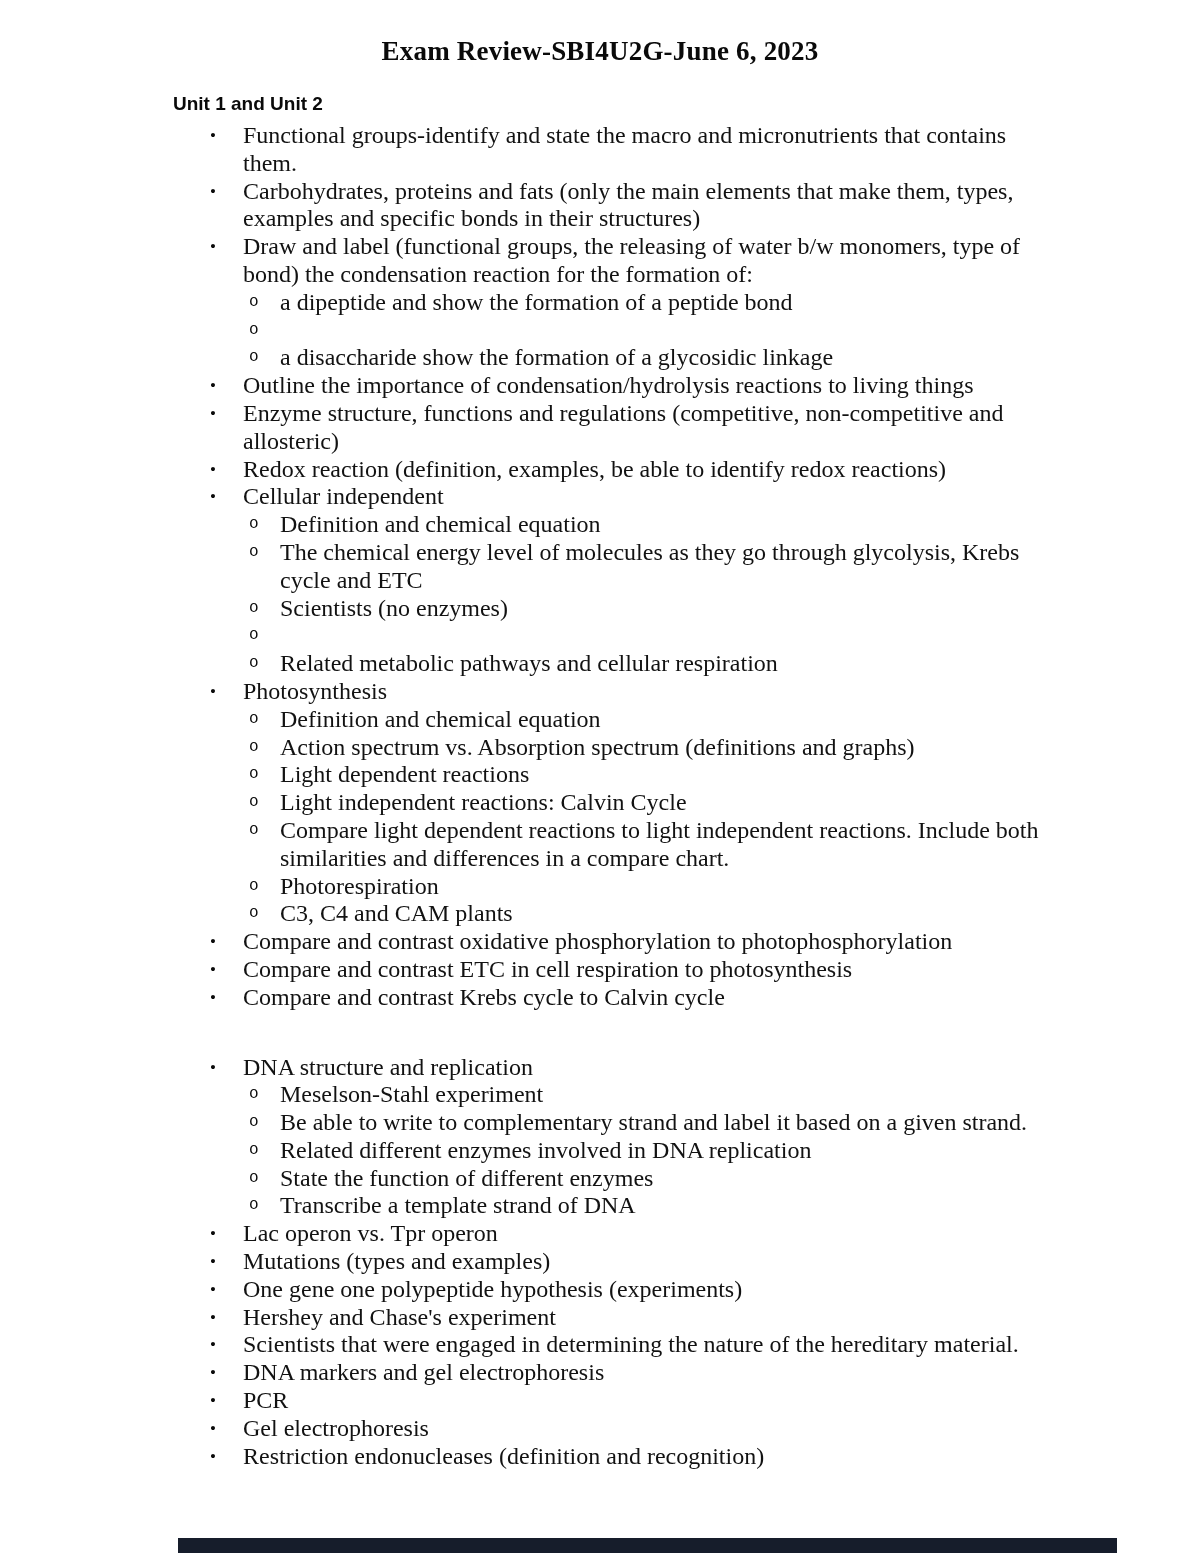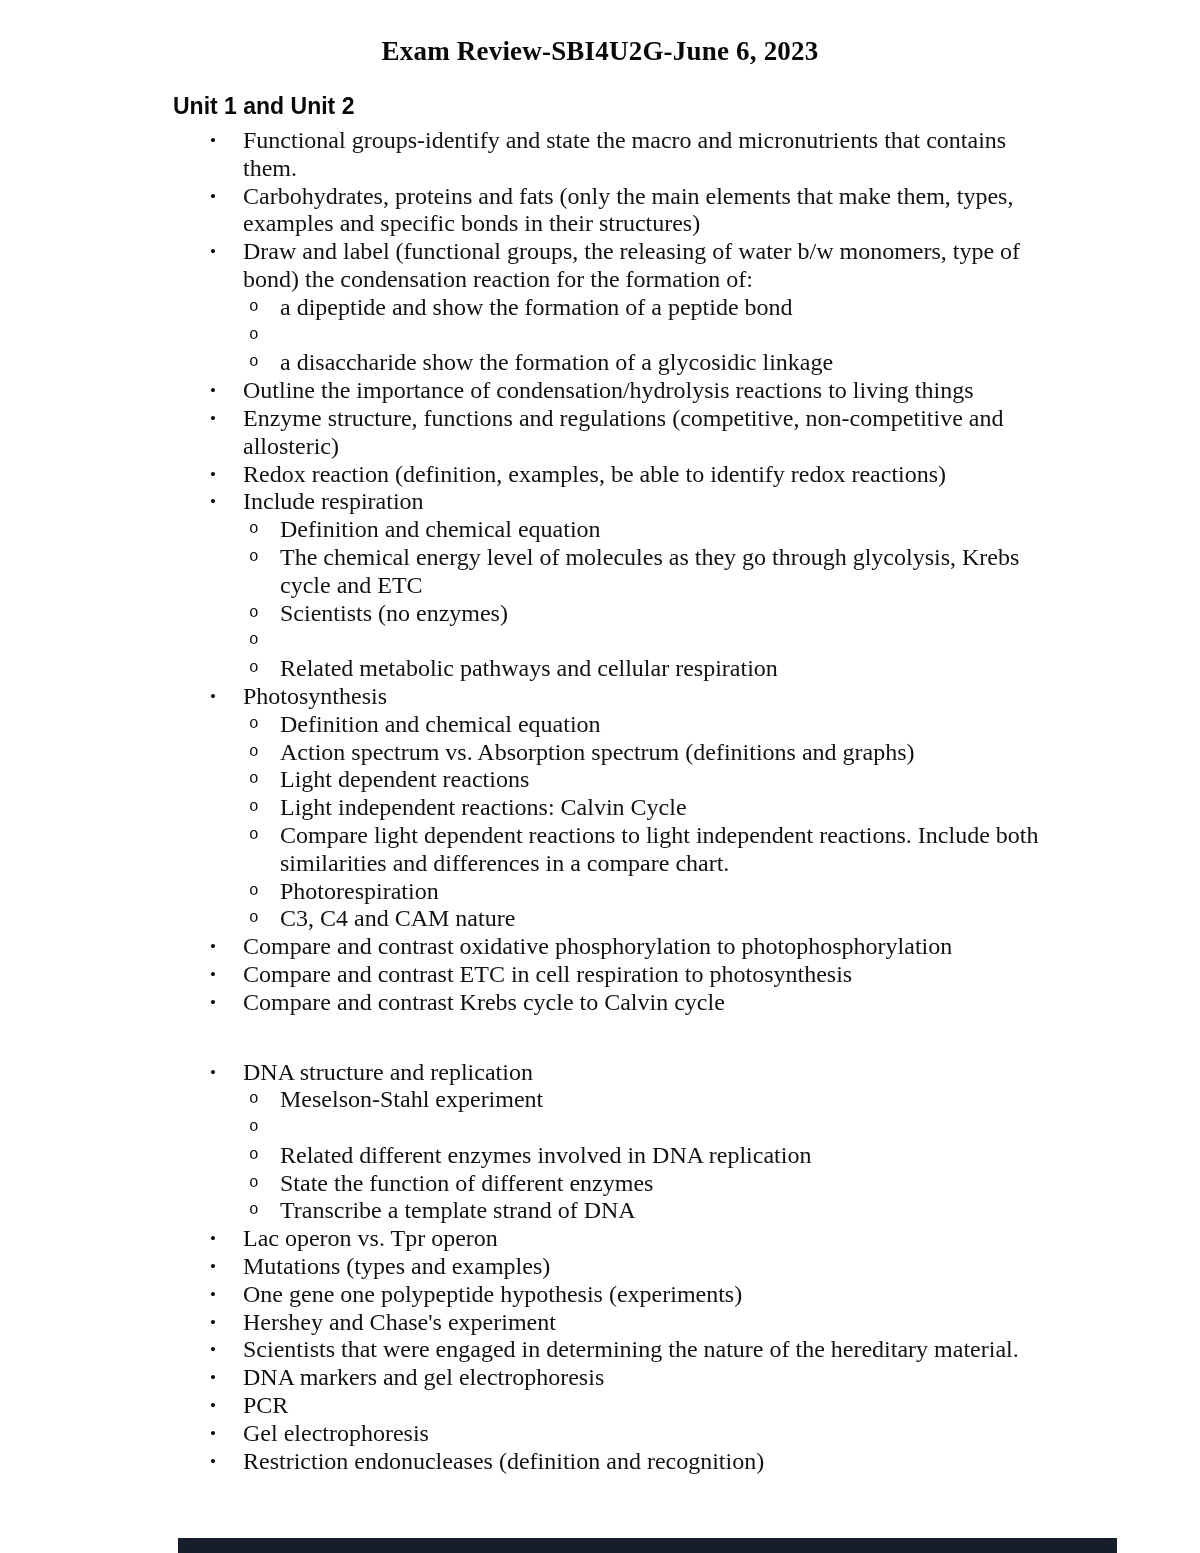--- a/index.html
+++ b/index.html
@@ -26,21 +26,21 @@
   }
   .content {
     padding: 26px 58px 0 90px;
   }
   .section { margin: 0; }
   .section + .section { margin-top: 42px; }
   .section-heading {
     margin: 0 0 7px 0;
     font-family: "Liberation Sans", sans-serif;
     font-weight: 700;
-    font-size: 23px;
+    font-size: 19px;
     color: #0a0a0a;
   }
   ul { list-style: none; margin: 0; padding: 0; }
   .l1 { padding-left: 37px; }
   .l1 > li { display: flex; align-items: flex-start; }
   .b1 {
     flex: 0 0 33px;
     font-size: 17px;
     line-height: 27.8px;
     color: #0a0a0a;
@@ -123,21 +123,21 @@
         </li>
 
         <li>
           <span class="b1">•</span>
           <div class="it"><span class="txt">Redox reaction (definition, examples, be able to identify redox reactions)</span></div>
         </li>
 
         <li>
           <span class="b1">•</span>
           <div class="it">
-            <span class="txt">Include respiration</span>
+            <span class="txt">Cellular independent</span>
             <ul class="l2">
               <li>
                 <span class="b2">o</span>
                 <span class="txt">Definition and chemical equation</span>
               </li>
               <li>
                 <span class="b2">o</span>
                 <span class="txt">The chemical energy level of molecules as they go through glycolysis, Krebs cycle and ETC</span>
               </li>
               <li>
@@ -179,21 +179,21 @@
               <li>
                 <span class="b2">o</span>
                 <span class="txt">Compare light dependent reactions to light independent reactions. Include both similarities and differences in a compare chart.</span>
               </li>
               <li>
                 <span class="b2">o</span>
                 <span class="txt">Photorespiration</span>
               </li>
               <li>
                 <span class="b2">o</span>
-                <span class="txt">C3, C4 and CAM nature</span>
+                <span class="txt">C3, C4 and CAM plants</span>
               </li>
             </ul>
           </div>
         </li>
 
         <li>
           <span class="b1">•</span>
           <div class="it"><span class="txt">Compare and contrast oxidative phosphorylation to photophosphorylation</span></div>
         </li>
 
@@ -217,20 +217,21 @@
           <span class="b1">•</span>
           <div class="it">
             <span class="txt">DNA structure and replication</span>
             <ul class="l2">
               <li>
                 <span class="b2">o</span>
                 <span class="txt">Meselson-Stahl experiment</span>
               </li>
               <li>
                 <span class="b2">o</span>
+                <span class="txt">Be able to write to complementary strand and label it based on a given strand.</span>
               </li>
               <li>
                 <span class="b2">o</span>
                 <span class="txt">Related different enzymes involved in DNA replication</span>
               </li>
               <li>
                 <span class="b2">o</span>
                 <span class="txt">State the function of different enzymes</span>
               </li>
               <li>

